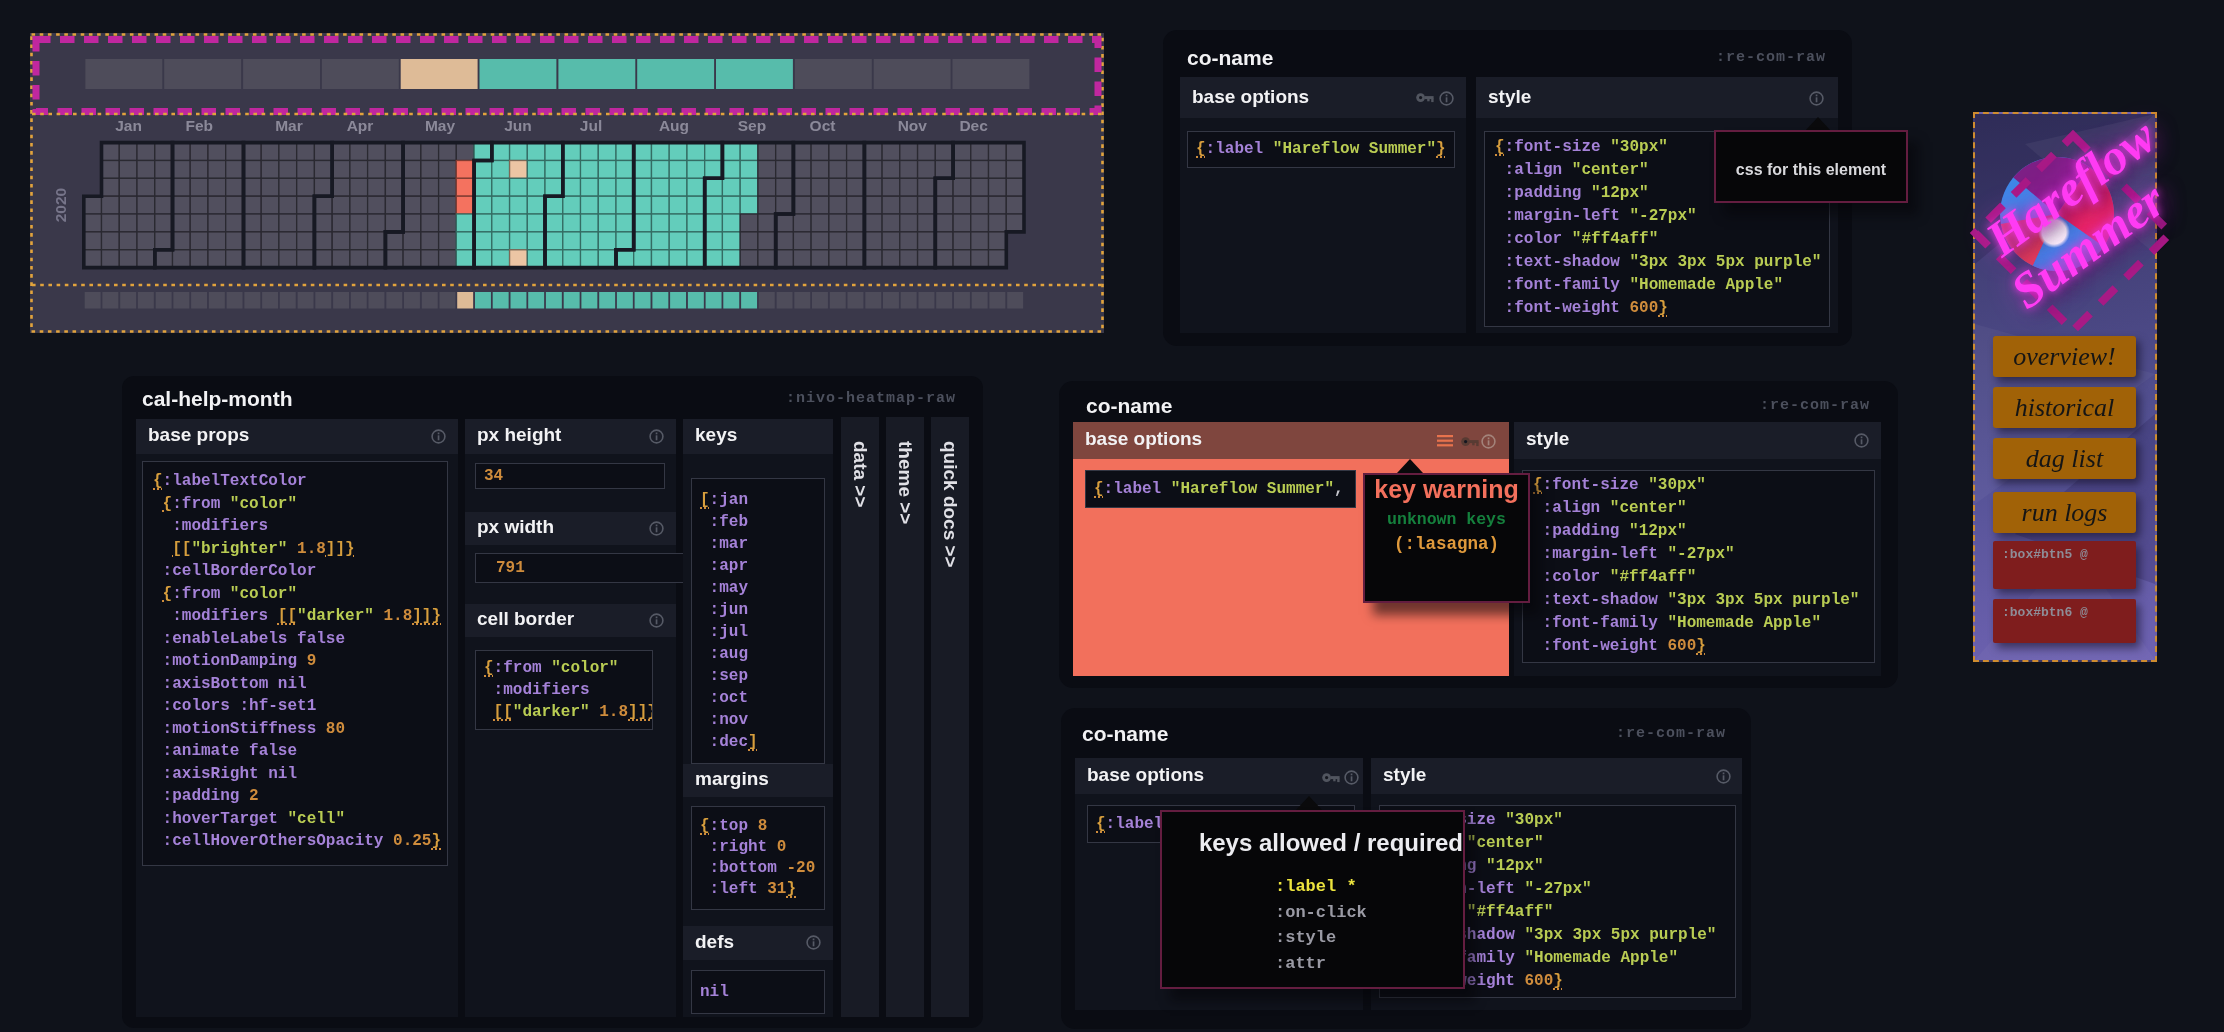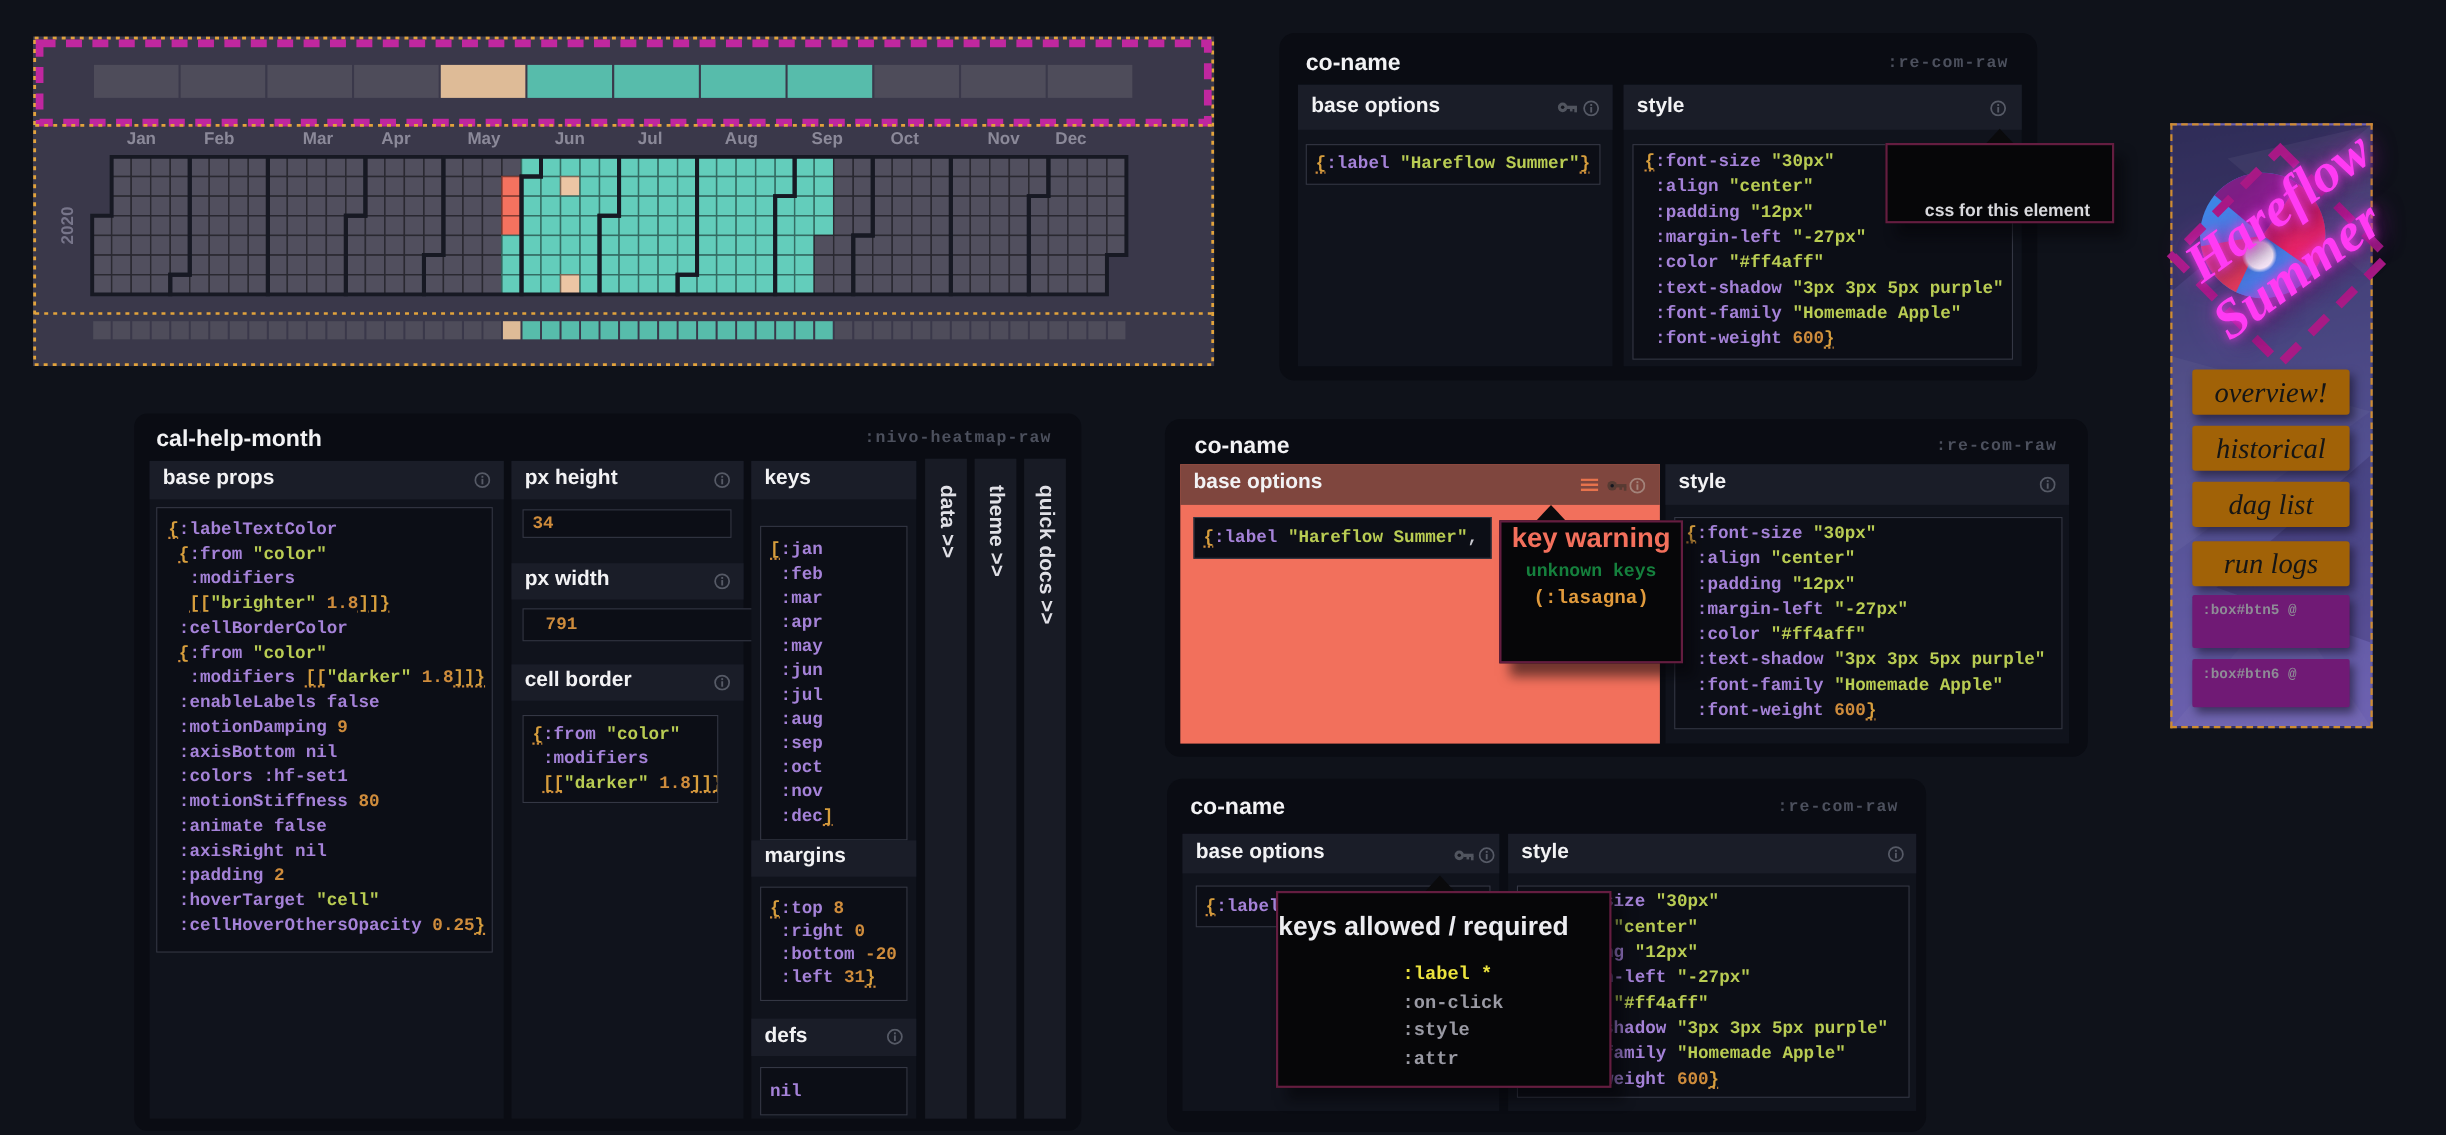--- a/index.html
+++ b/index.html
@@ -18,21 +18,21 @@
   .tip{position:absolute;background:#060608;border:2px solid #641d40;
        box-shadow:10px 12px 10px rgba(5,5,10,.55);}
   .arrow{position:absolute;width:0;height:0;border-left:13px solid transparent;
          border-right:13px solid transparent;border-bottom:14px solid #0a0a0c;}
   .tab{position:absolute;background:#181b25;}
   .tab span{position:absolute;left:50%;top:24px;transform:translateX(-50%);
             writing-mode:vertical-rl;font:700 19px "Liberation Sans",sans-serif;color:#e0e0e6;}
   .btn{position:absolute;left:1993px;width:143px;height:41px;background:#a16207;border-radius:3px;
        box-shadow:4px 5px 9px rgba(8,4,18,.5);display:flex;align-items:center;justify-content:center;
        font:400 italic 26px "Liberation Serif",serif;color:#151515;}
-  .bbox{position:absolute;left:1993px;width:143px;background:#701a75;border-radius:2px;
+  .bbox{position:absolute;left:1993px;width:143px;background:#7f1d1d;border-radius:2px;
         box-shadow:4px 5px 9px rgba(8,4,18,.5);font:700 13px "Liberation Mono",monospace;color:#8e8c96;
         padding:6px 0 0 9px;box-sizing:border-box;}
 </style></head><body>
 <div id="page">
 
 <div class="abs" style="left:30px;top:33px;width:1074px;height:300px"><svg width="1074" height="300" viewBox="0 0 1074 300">
 <rect x="0" y="0" width="1074" height="300" fill="#3a384a"></rect>
 <rect x="1.5" y="1.5" width="1071" height="297" fill="none" stroke="#e2a33c" stroke-width="2.6" stroke-dasharray="3.6 4.6"></rect>
 <rect x="6" y="6.5" width="1062" height="72" fill="none" stroke="#c0279f" stroke-width="7" stroke-dasharray="14.5 9.5"></rect>
 <line x1="2" y1="81" x2="1072" y2="81" stroke="#e2a33c" stroke-width="2.4" stroke-dasharray="3.6 4.6"></line>
@@ -530,21 +530,21 @@
  <span class="p">:padding</span> <span class="g">"12px"</span>
  <span class="p">:margin-left</span> <span class="g">"-27px"</span>
  <span class="p">:color</span> <span class="g">"#ff4aff"</span>
  <span class="p">:text-shadow</span> <span class="g">"3px 3px 5px purple"</span>
  <span class="p">:font-family</span> <span class="g">"Homemade Apple"</span>
  <span class="p">:font-weight</span> <span class="o">600</span><span class="ob">}</span></div>
 </div>
 </div>
 
 <div class="arrow" style="left:1805px;top:117px"></div>
-<div class="tip" style="left:1714px;top:130px;width:190px;height:62px;display:flex;align-items:flex-end;justify-content:center;padding:7px 0 0 14px">
+<div class="tip" style="left:1714px;top:130px;width:190px;height:62px;display:flex;align-items:center;justify-content:center;padding:7px 0 0 0">
       <span style="font:700 16px 'Liberation Sans',sans-serif;color:#d8d8dc">css for this element</span>
     </div>
 
 <div class="panel" style="left:1059px;top:381px;width:839px;height:307px">
 <div class="ptitle" style="left:27px;top:13px">co-name</div>
 <div class="ptag" style="right:28px;top:16px">:re-com-raw</div>
 <div class="sub" style="left:14px;top:41px;width:436px;height:254px;background:#f2705c">
 <div class="shead" style="height:37px;background:#7f463e">
           <span class="t" style="top:6px">base options</span>
         </div>
@@ -630,21 +630,21 @@
  <span class="p">:margin-left</span> <span class="g">"-27px"</span>
  <span class="p">:color</span> <span class="g">"#ff4aff"</span>
  <span class="p">:text-shadow</span> <span class="g">"3px 3px 5px purple"</span>
  <span class="p">:font-family</span> <span class="g">"Homemade Apple"</span>
  <span class="p">:font-weight</span> <span class="o">600</span><span class="ob">}</span></div>
 </div>
 </div>
 
 <div class="arrow" style="left:1296px;top:796px"></div>
 <div class="tip" style="left:1160px;top:810px;width:301px;height:175px">
-      <div style="font:700 24px 'Liberation Sans',sans-serif;color:#ececf0;text-align:left;margin-top:17px">keys allowed / required</div>
+      <div style="font:700 24px 'Liberation Sans',sans-serif;color:#ececf0;text-align:right;margin-top:17px">keys allowed / required</div>
       <div style="position:absolute;left:113px;top:62px;font:700 17px/25.5px 'Liberation Mono',monospace;color:#9a9aa4;white-space:pre"><span style="color:#ece33e">:label *</span>
 :on-click
 :style
 :attr</div>
     </div>
 
 <div class="panel" style="left:122px;top:376px;width:861px;height:652px;border-radius:12px">
 <div class="ptitle" style="left:20px;top:11px">cal-help-month</div>
 <div class="ptag" style="right:27px;top:14px">:nivo-heatmap-raw</div>
 <div class="sub" style="left:14px;top:43px;width:322px;height:598px">

